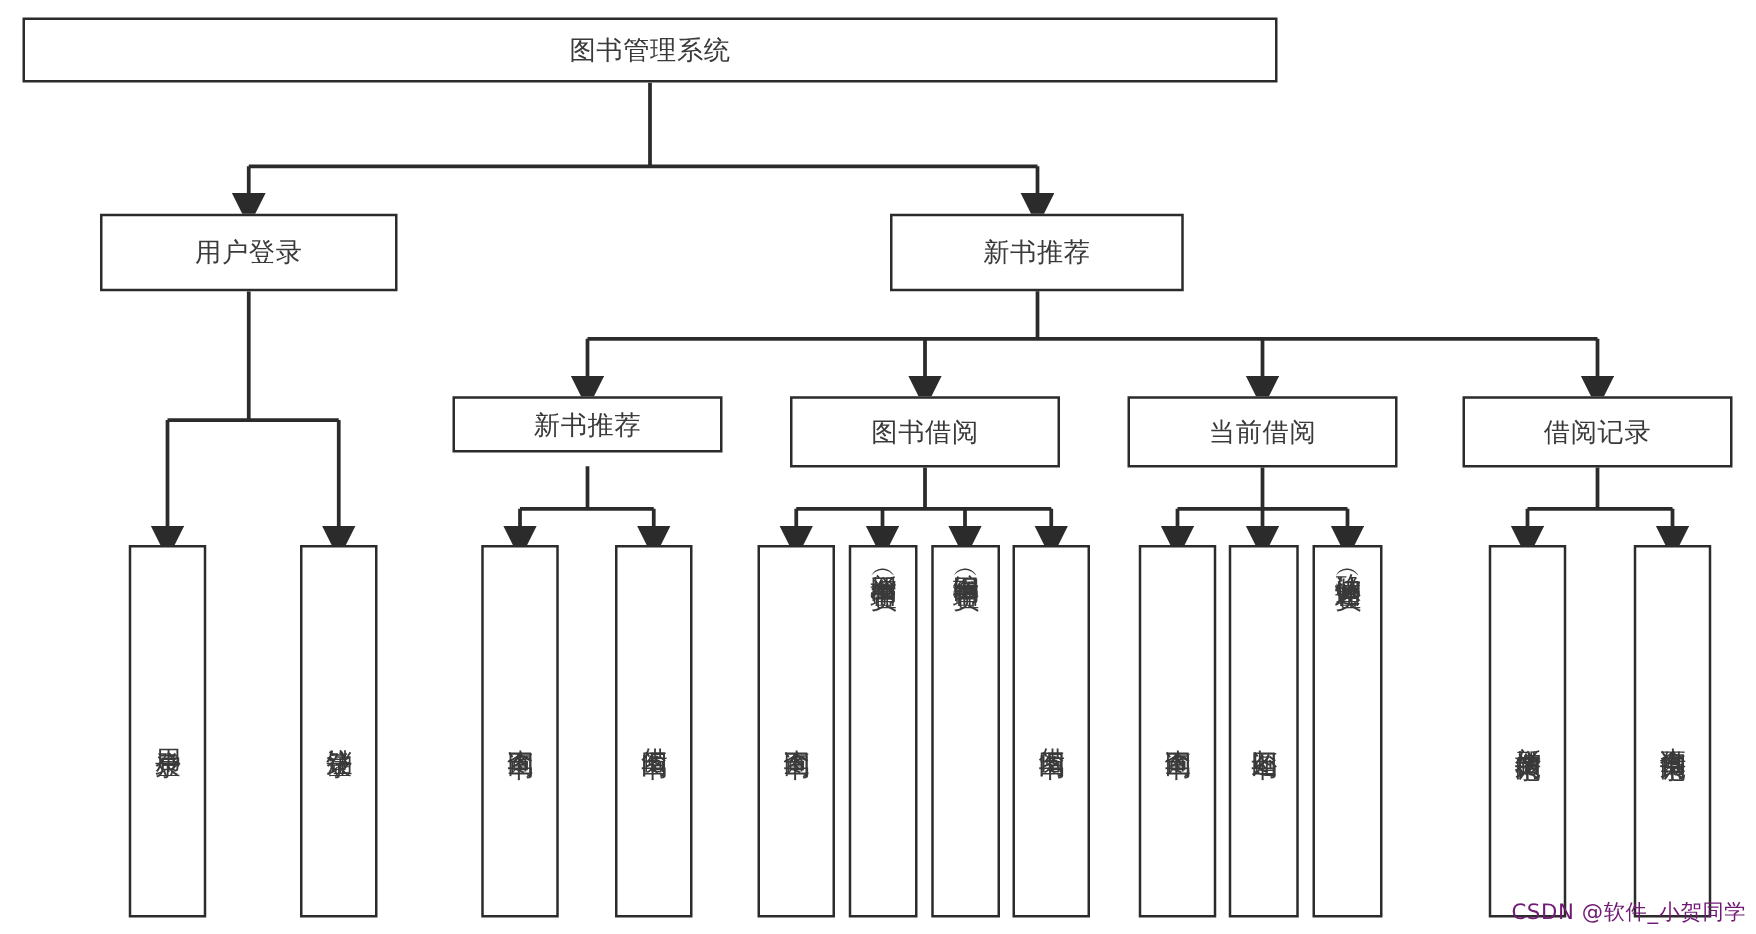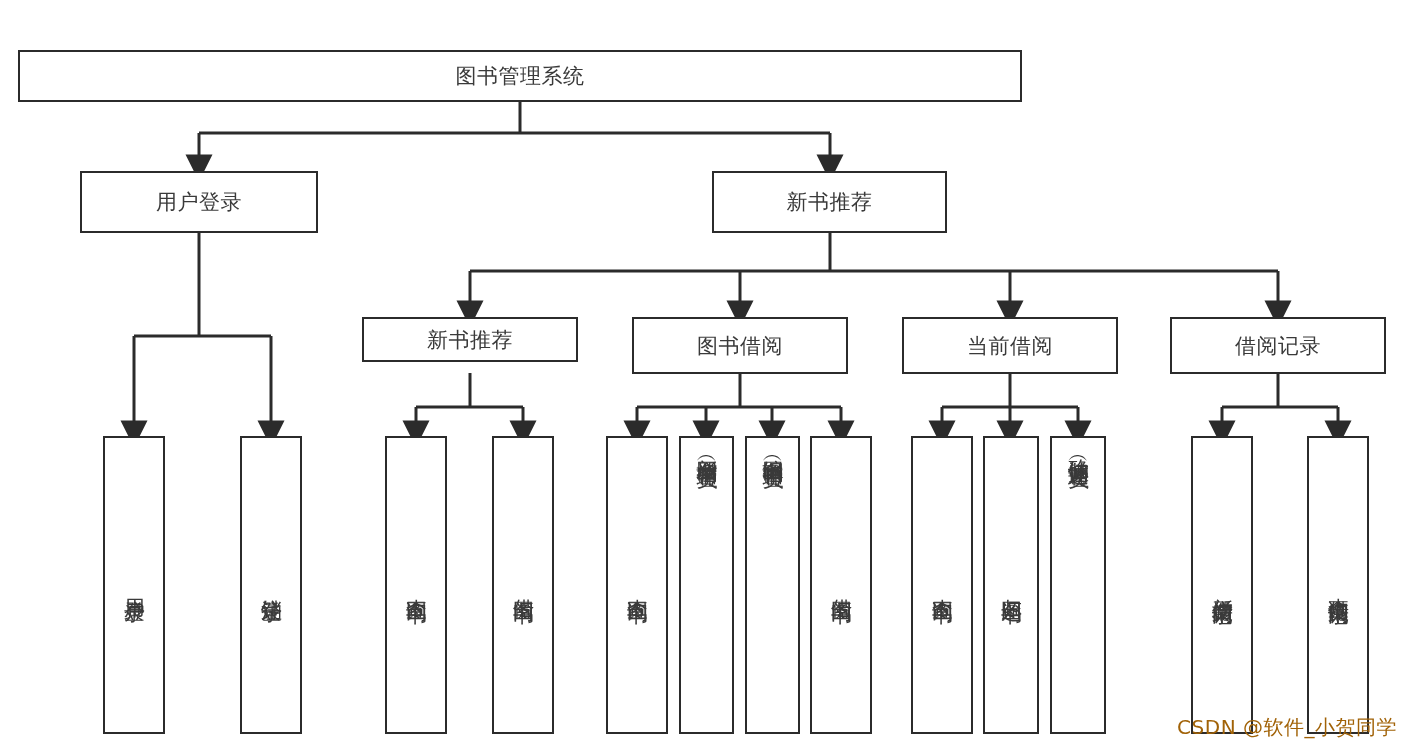--- a/index.html
+++ b/index.html
@@ -56,22 +56,22 @@
     white-space: nowrap;
   }
   .hlabel {
     color: #3a3a3a;
     white-space: nowrap;
   }
   #watermark {
     position: absolute;
     right: 8px;
     bottom: 6px;
-    font-size: 20px;
-    color: #a16207;
+    font-size: 17px;
+    color: #701a75;
     letter-spacing: 0.5px;
     white-space: nowrap;
     pointer-events: none;
   }
 </style>
 </head>
 <body>
 
 <div id="canvas">
 
@@ -118,21 +118,21 @@
       <line x1="1010" y1="407" x2="1010" y2="424" marker-end="url(#arrow)"></line>
       <line x1="1078" y1="407" x2="1078" y2="424" marker-end="url(#arrow)"></line>
 
       <line x1="1278" y1="373" x2="1278" y2="407"></line>
       <line x1="1222" y1="407" x2="1338" y2="407"></line>
       <line x1="1222" y1="407" x2="1222" y2="424" marker-end="url(#arrow)"></line>
       <line x1="1338" y1="407" x2="1338" y2="424" marker-end="url(#arrow)"></line>
     </g>
   </svg>
 
-  <div class="node horiz" style="left:18px; top:14px; width:1004px; height:52px;margin-top:36px;">
+  <div class="node horiz" style="left:18px; top:14px; width:1004px; height:52px;">
     <span class="hlabel">图书管理系统</span>
   </div>
 
   <div class="node horiz" style="left:80px; top:171px; width:238px; height:62px;">
     <span class="hlabel">用户登录</span>
   </div>
   <div class="node horiz" style="left:712px; top:171px; width:235px; height:62px;">
     <span class="hlabel">新书推荐</span>
   </div>
 

